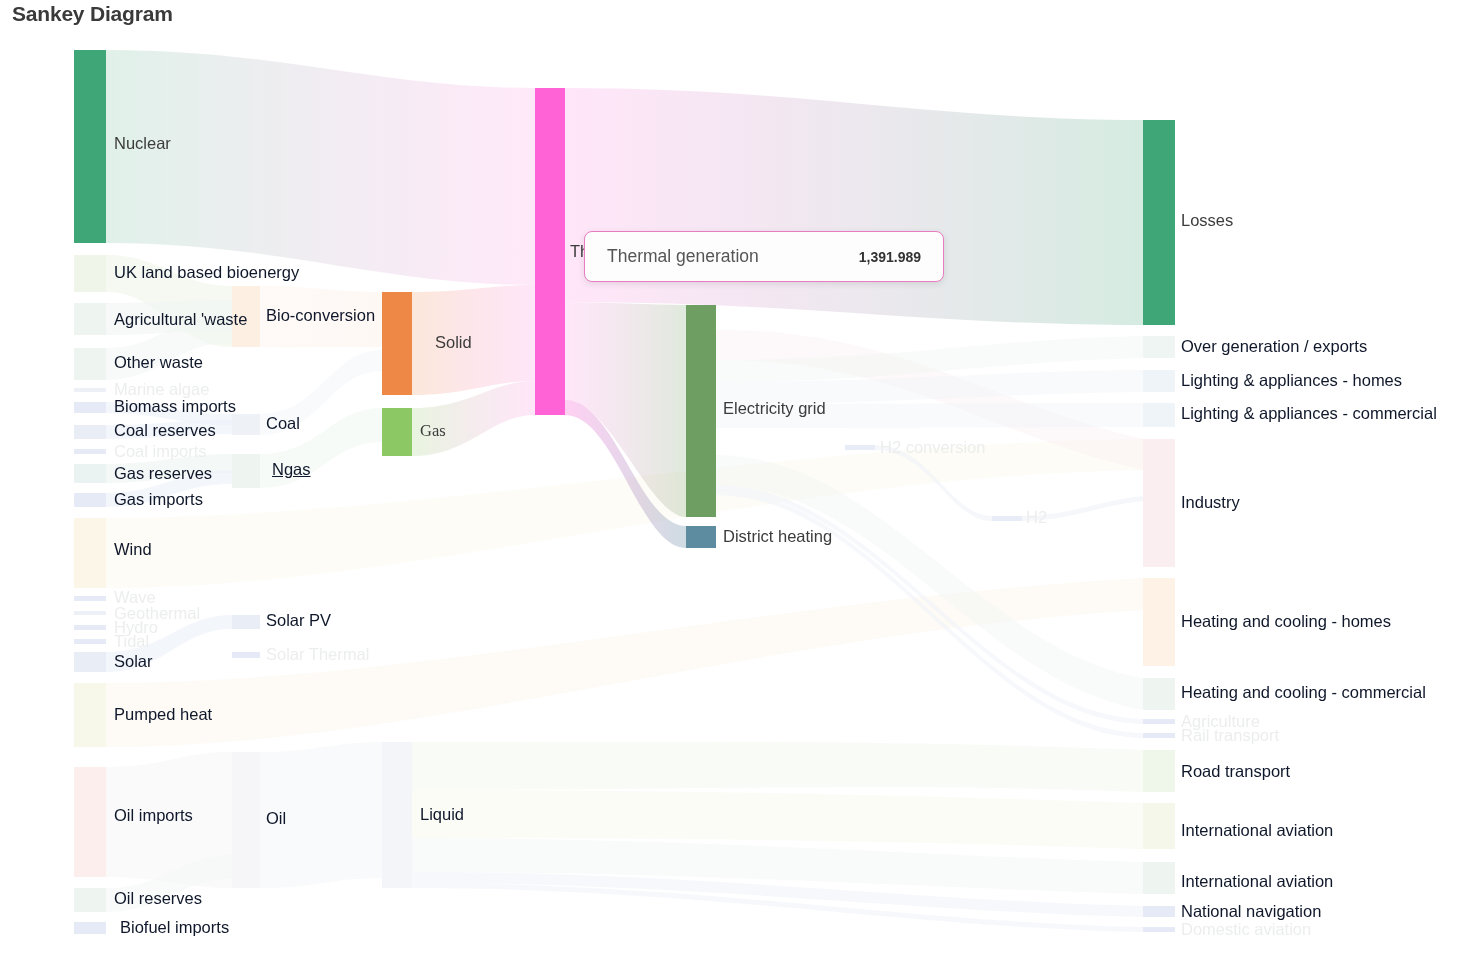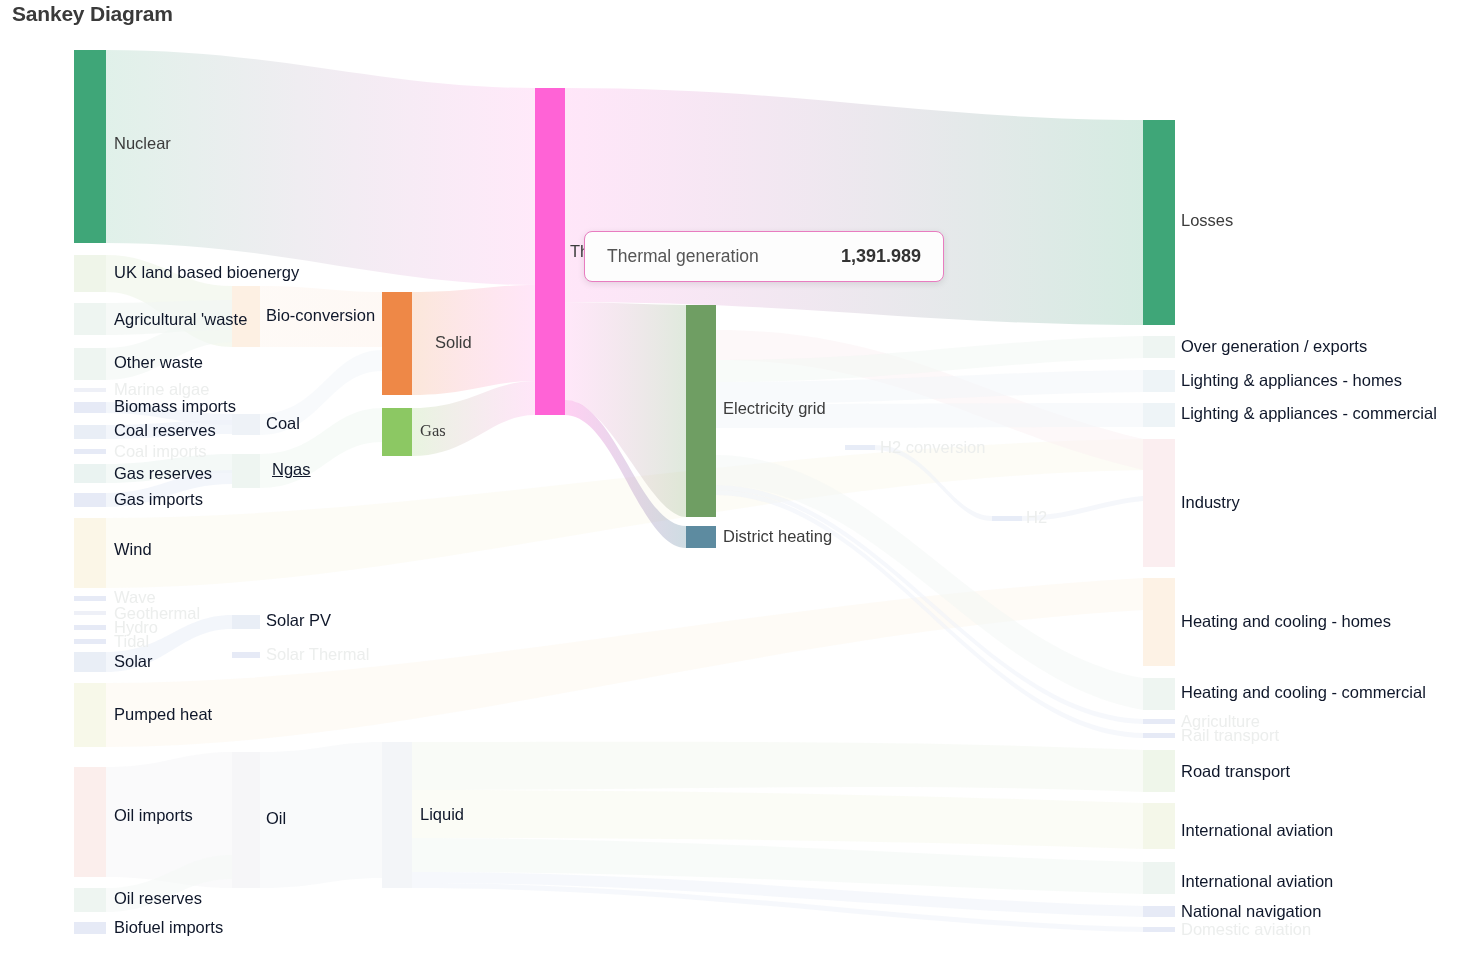--- a/index.html
+++ b/index.html
@@ -41,21 +41,21 @@
     box-shadow:0 2px 7px rgba(0,0,0,0.10);
     display:flex;align-items:center;
     box-sizing:border-box;
     padding:0 22px;
   }
   #tooltip .tt-name{
     font-size:17.5px;color:#555555;
     white-space:nowrap;
   }
   #tooltip .tt-value{
-    font-size:18px;color:#333333;font-weight:bold;
+    font-size:14px;color:#333333;font-weight:bold;
     margin-left:auto;white-space:nowrap;
   }
 </style>
 </head>
 <body>
 
 <div id="page-title">Sankey Diagram</div>
 
 <svg id="sankey-canvas" viewBox="0 0 1473 970" xmlns="http://www.w3.org/2000/svg">
   <defs>
@@ -206,21 +206,21 @@
     <div class="node-label dim" style="left: 114px; top: 490px;">Gas imports</div>
     <div class="node-label dim" style="left: 114px; top: 540px;">Wind</div>
     <div class="node-label dimmest" style="left: 114px; top: 588px;">Wave</div>
     <div class="node-label dimmest" style="left: 114px; top: 604px;">Geothermal</div>
     <div class="node-label dimmest" style="left: 114px; top: 618px;">Hydro</div>
     <div class="node-label dimmest" style="left: 114px; top: 632px;">Tidal</div>
     <div class="node-label dim" style="left: 114px; top: 652px;">Solar</div>
     <div class="node-label dim" style="left: 114px; top: 705px;">Pumped heat</div>
     <div class="node-label dim" style="left: 114px; top: 806px;">Oil imports</div>
     <div class="node-label dim" style="left: 114px; top: 889px;">Oil reserves</div>
-    <div class="node-label dim" style="left: 114px; top: 918px;">Biofuel imports</div>
+    <div class="node-label dim" style="left: 120px; top: 918px;">Biofuel imports</div>
     <div class="node-label dim" style="left: 266px; top: 306px;">Bio-conversion</div>
     <div class="node-label dim" style="left: 266px; top: 414px;">Coal</div>
     <div class="node-label dim" style="left: 272px; top: 460px; text-decoration: underline;">Ngas</div>
     <div class="node-label dim" style="left: 266px; top: 611px;">Solar PV</div>
     <div class="node-label dimmest" style="left: 266px; top: 645px;">Solar Thermal</div>
     <div class="node-label dim" style="left: 266px; top: 809px;">Oil</div>
     <div class="node-label" style="left: 420px; top: 333px; margin-left: 15px;">Solid</div>
     <div class="node-label" style="left: 420px; top: 421px; font-family: Liberation Serif, serif;">Gas</div>
     <div class="node-label dim" style="left: 420px; top: 805px;">Liquid</div>
     <div class="node-label" style="left: 570px; top: 242px;">Thermal generation</div>

